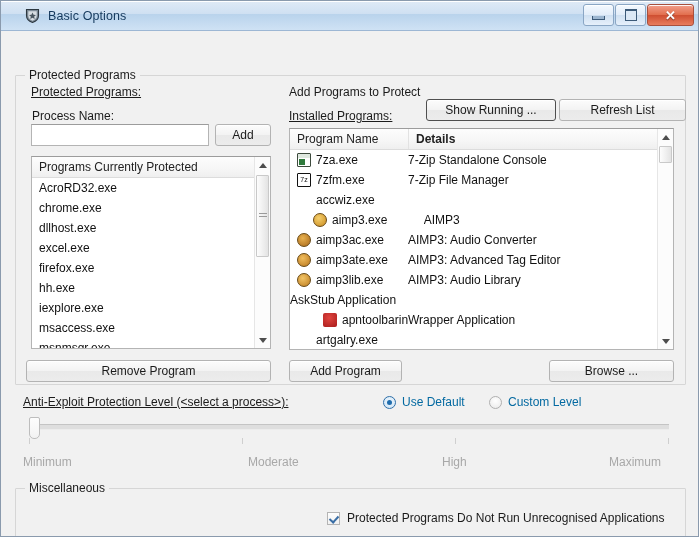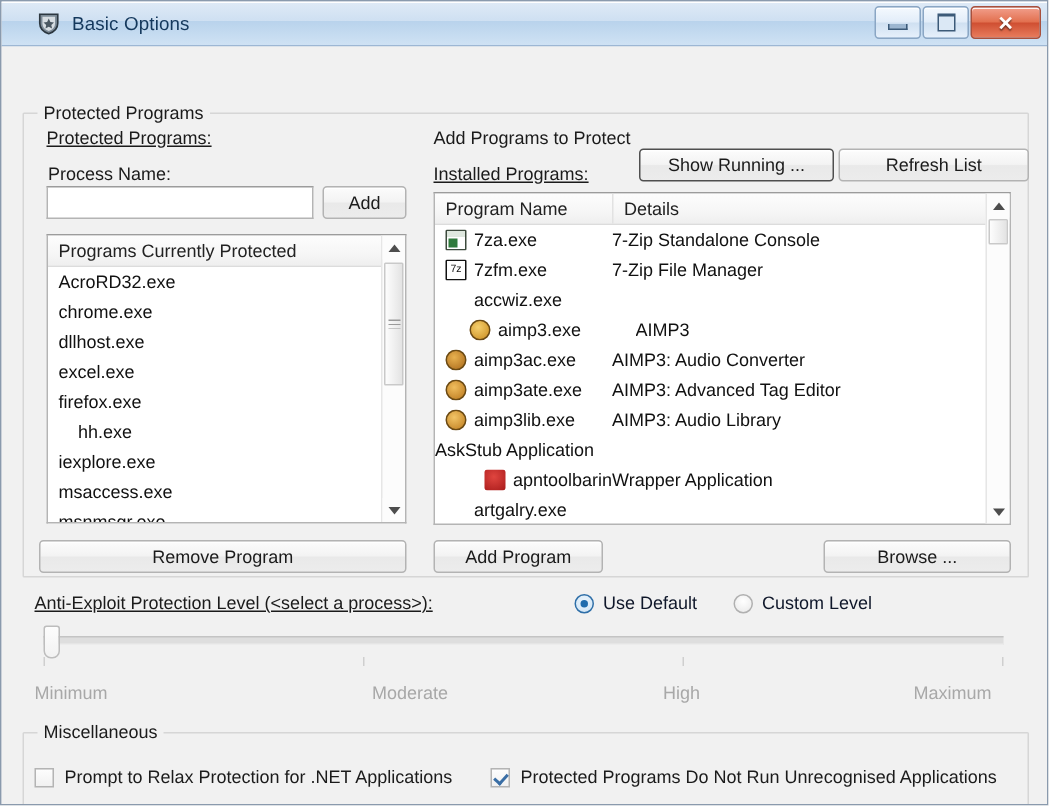--- a/index.html
+++ b/index.html
@@ -333,21 +333,21 @@
     color: #a8a8a8;
     white-space: nowrap;
   }
 
   
   .radio-item {
     position: absolute;
     display: flex;
     align-items: center;
     font-size: 12px;
-    color: #0f172a;
+    color: #0369a1;
     white-space: nowrap;
   }
   .radio {
     width: 13px; height: 13px;
     border-radius: 50%;
     border: 1px solid #b0b0b0;
     background: radial-gradient(circle at 50% 35%, #ffffff, #e8e8e8);
     margin-right: 6px;
     flex: 0 0 auto;
     position: relative;
@@ -447,21 +447,21 @@
           <div class="lb-row">
             <span class="cell-name" style="width: 100%;">dllhost.exe</span>
           </div>
           <div class="lb-row">
             <span class="cell-name" style="width: 100%;">excel.exe</span>
           </div>
           <div class="lb-row">
             <span class="cell-name" style="width: 100%;">firefox.exe</span>
           </div>
           <div class="lb-row">
-            <span class="cell-name" style="width: 100%; margin-left: 13px;">hh.exe</span>
+            <span class="cell-name" style="width: 100%;">hh.exe</span>
           </div>
           <div class="lb-row">
             <span class="cell-name" style="width: 100%;">iexplore.exe</span>
           </div>
           <div class="lb-row">
             <span class="cell-name" style="width: 100%;">msaccess.exe</span>
           </div>
           <div class="lb-row">
             <span class="cell-name" style="width: 100%;">msnmsgr.exe</span>
           </div>
@@ -483,21 +483,21 @@
 
     <span class="lbl" style="left:288px; top:54px;">Add Programs to Protect</span>
     <span class="lbl underline" style="left:288px; top:78px;">Installed Programs:</span>
 
     <div class="btn focused" style="left:425px; top:68px; width:130px; height:22px;">Show Running ...</div>
     <div class="btn" style="left:558px; top:68px; width:127px; height:22px;">Refresh List</div>
 
     <div class="listbox" style="left:288px; top:97px; width:385px; height:222px;">
       <div class="lb-header">
         <div class="col" style="width:118px;">Program Name</div>
-        <div class="col" style="width:250px;">Details</div>
+        <div class="col" style="width:250px;font-weight:bold;">Details</div>
       </div>
       <div class="lb-body" id="installed-list-body" style="height:199px;">
           <div class="lb-row">
             <span class="cell-name" style="width: 118px;"><span class="row-icon ico-7za"></span>7za.exe</span>
             <span class="cell-det" style="width: 250px;">7-Zip Standalone Console</span>
           </div>
           <div class="lb-row">
             <span class="cell-name" style="width: 118px;"><span class="row-icon ico-7zfm">7z</span>7zfm.exe</span>
             <span class="cell-det" style="width: 250px;">7-Zip File Manager</span>
           </div>
@@ -569,24 +569,20 @@
 
     <span class="slider-lbl" style="left:22px;text-align:center;">Minimum</span>
     <span class="slider-lbl" style="left:209px;margin-left:38px;">Moderate</span>
     <span class="slider-lbl" style="left:441px;">High</span>
     <span class="slider-lbl" style="left:608px;">Maximum</span>
 
     <div class="groupbox" id="gb-misc">
       <span class="gb-title">Miscellaneous</span>
     </div>
 
-    <div class="check-item" style="left:22px; top:480px;">
-      <span class="checkbox"></span>
-      <span>Prompt to Relax Protection for .NET Applications</span>
-    </div>
     <div class="check-item" style="left:326px; top:480px;">
       <span class="checkbox checked"></span>
       <span>Protected Programs Do Not Run Unrecognised Applications</span>
     </div>
     <div class="check-item" style="left:22px; top:504px;">
       <span class="checkbox checked"></span>
       <span>Minimize Crystal to System Tray</span>
     </div>
     <div class="check-item" style="left:326px; top:504px;">
       <span class="checkbox checked"></span>

